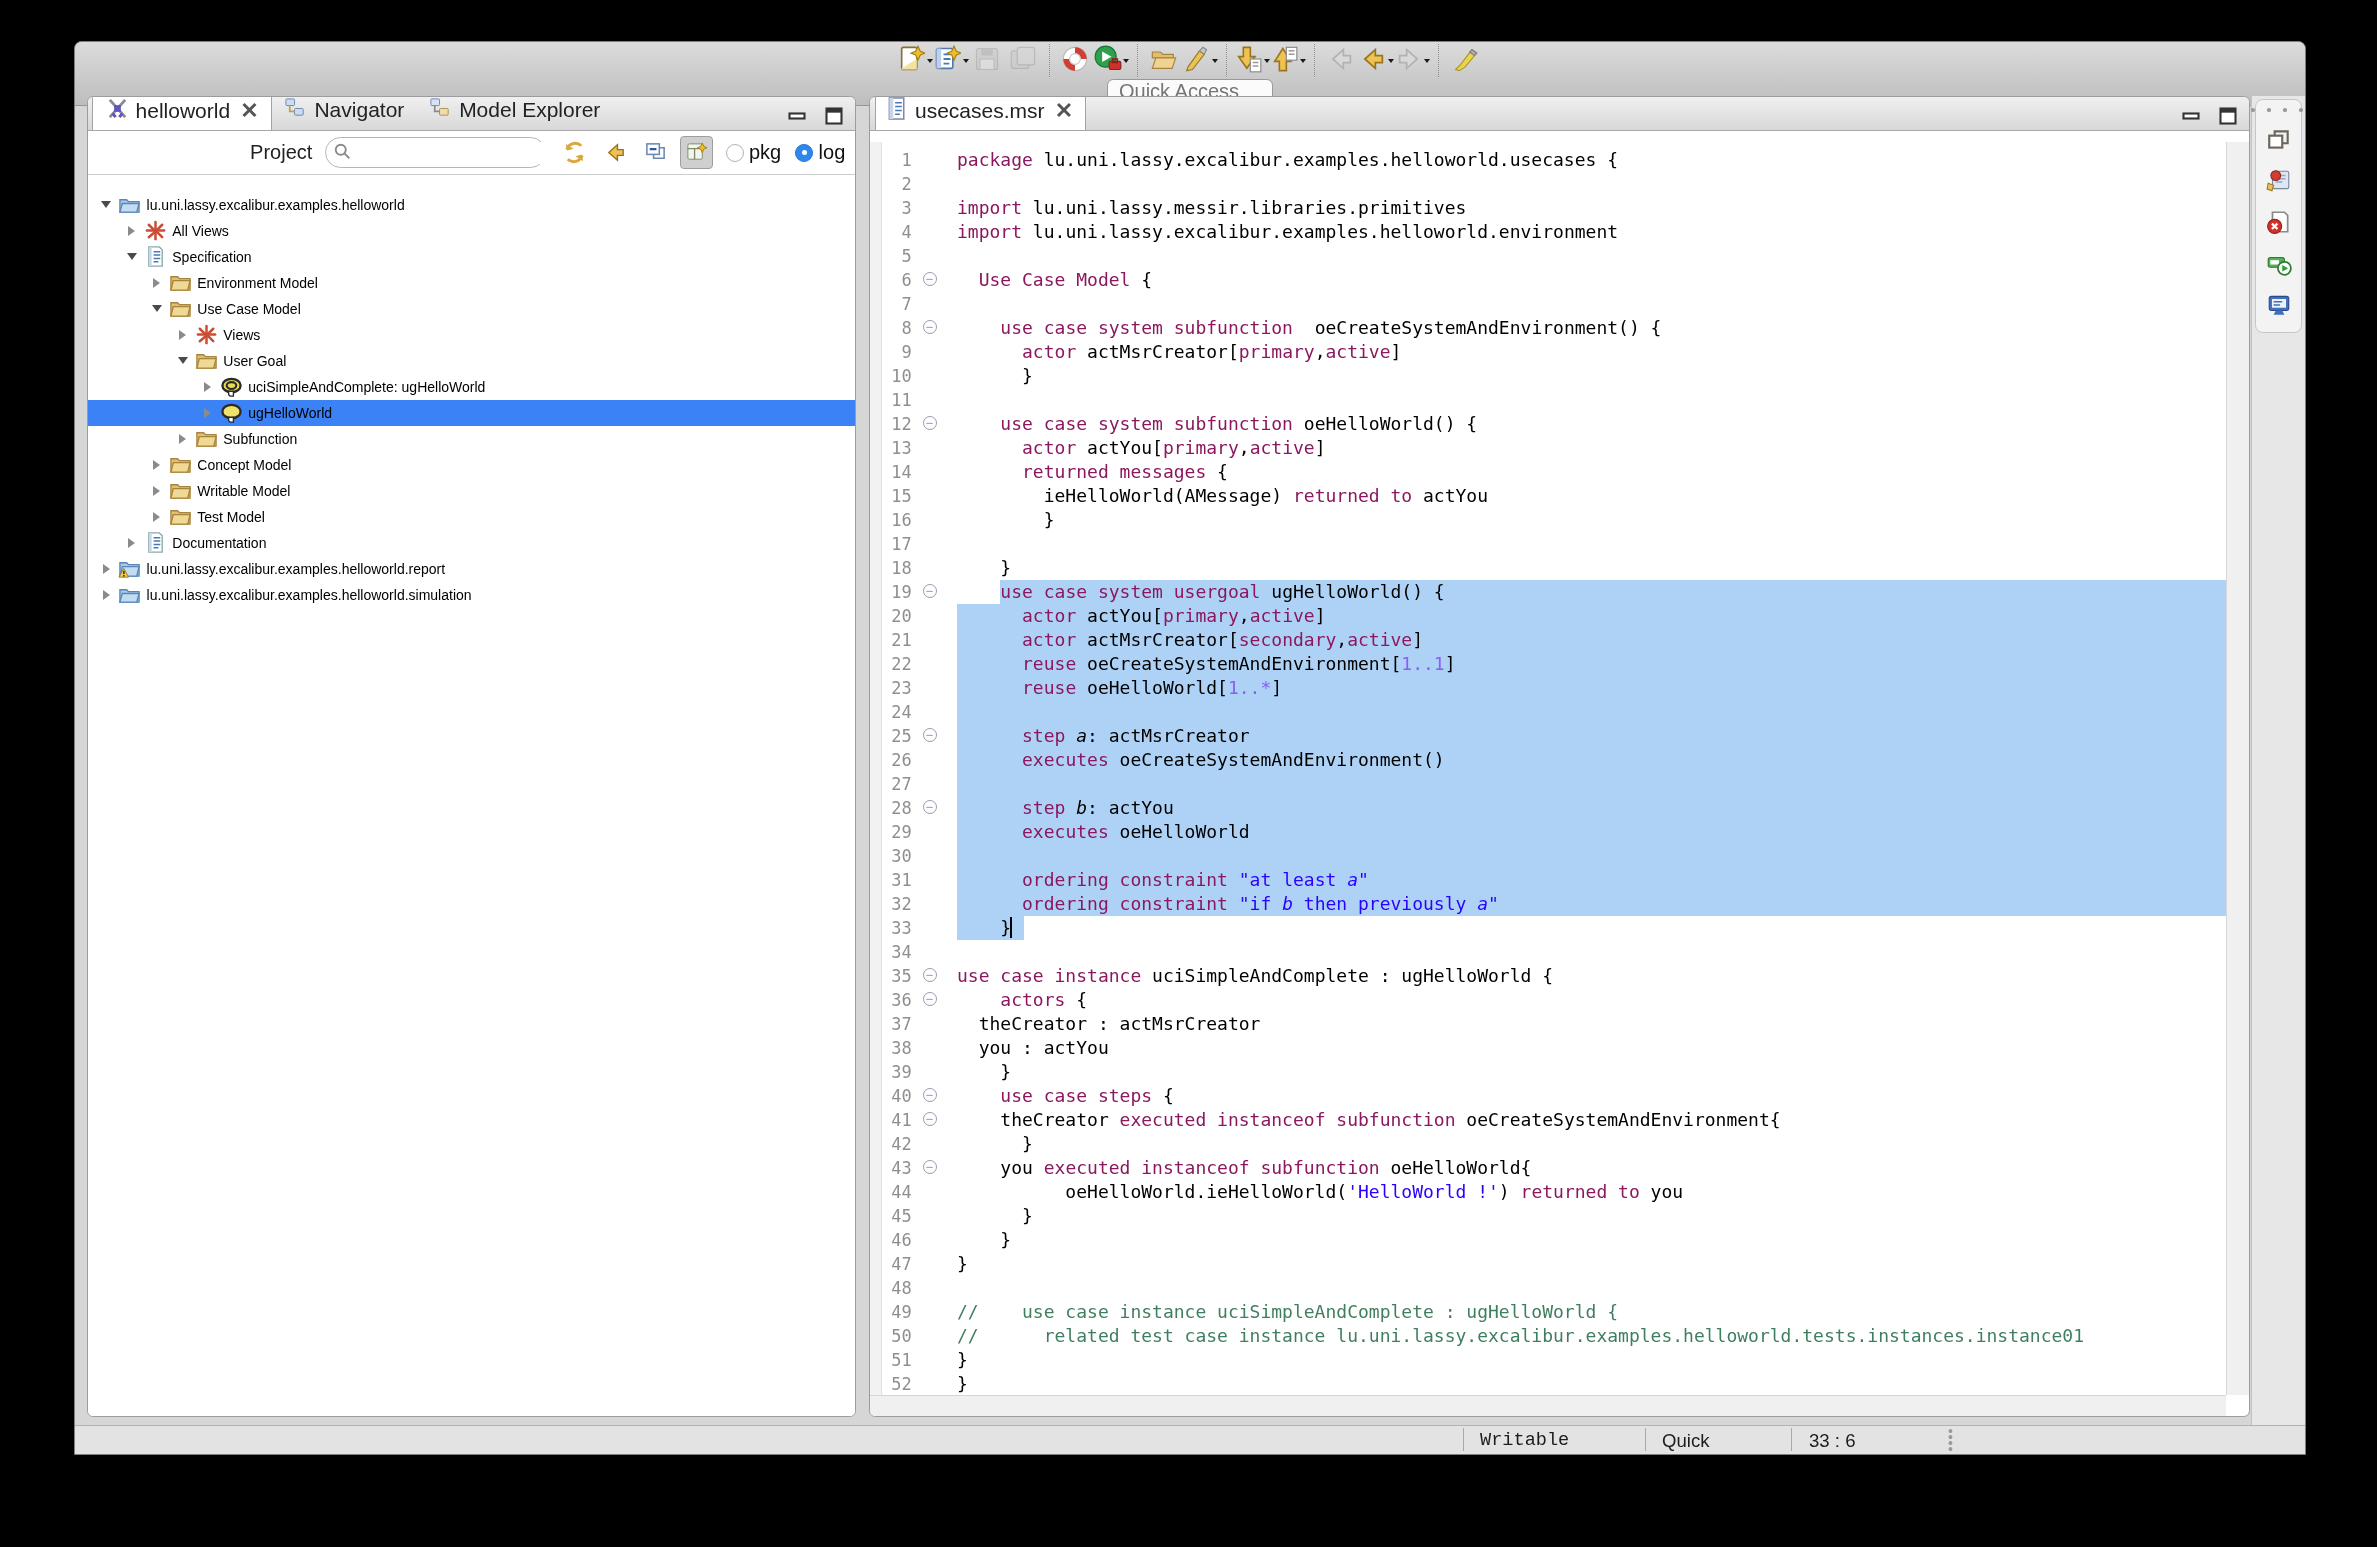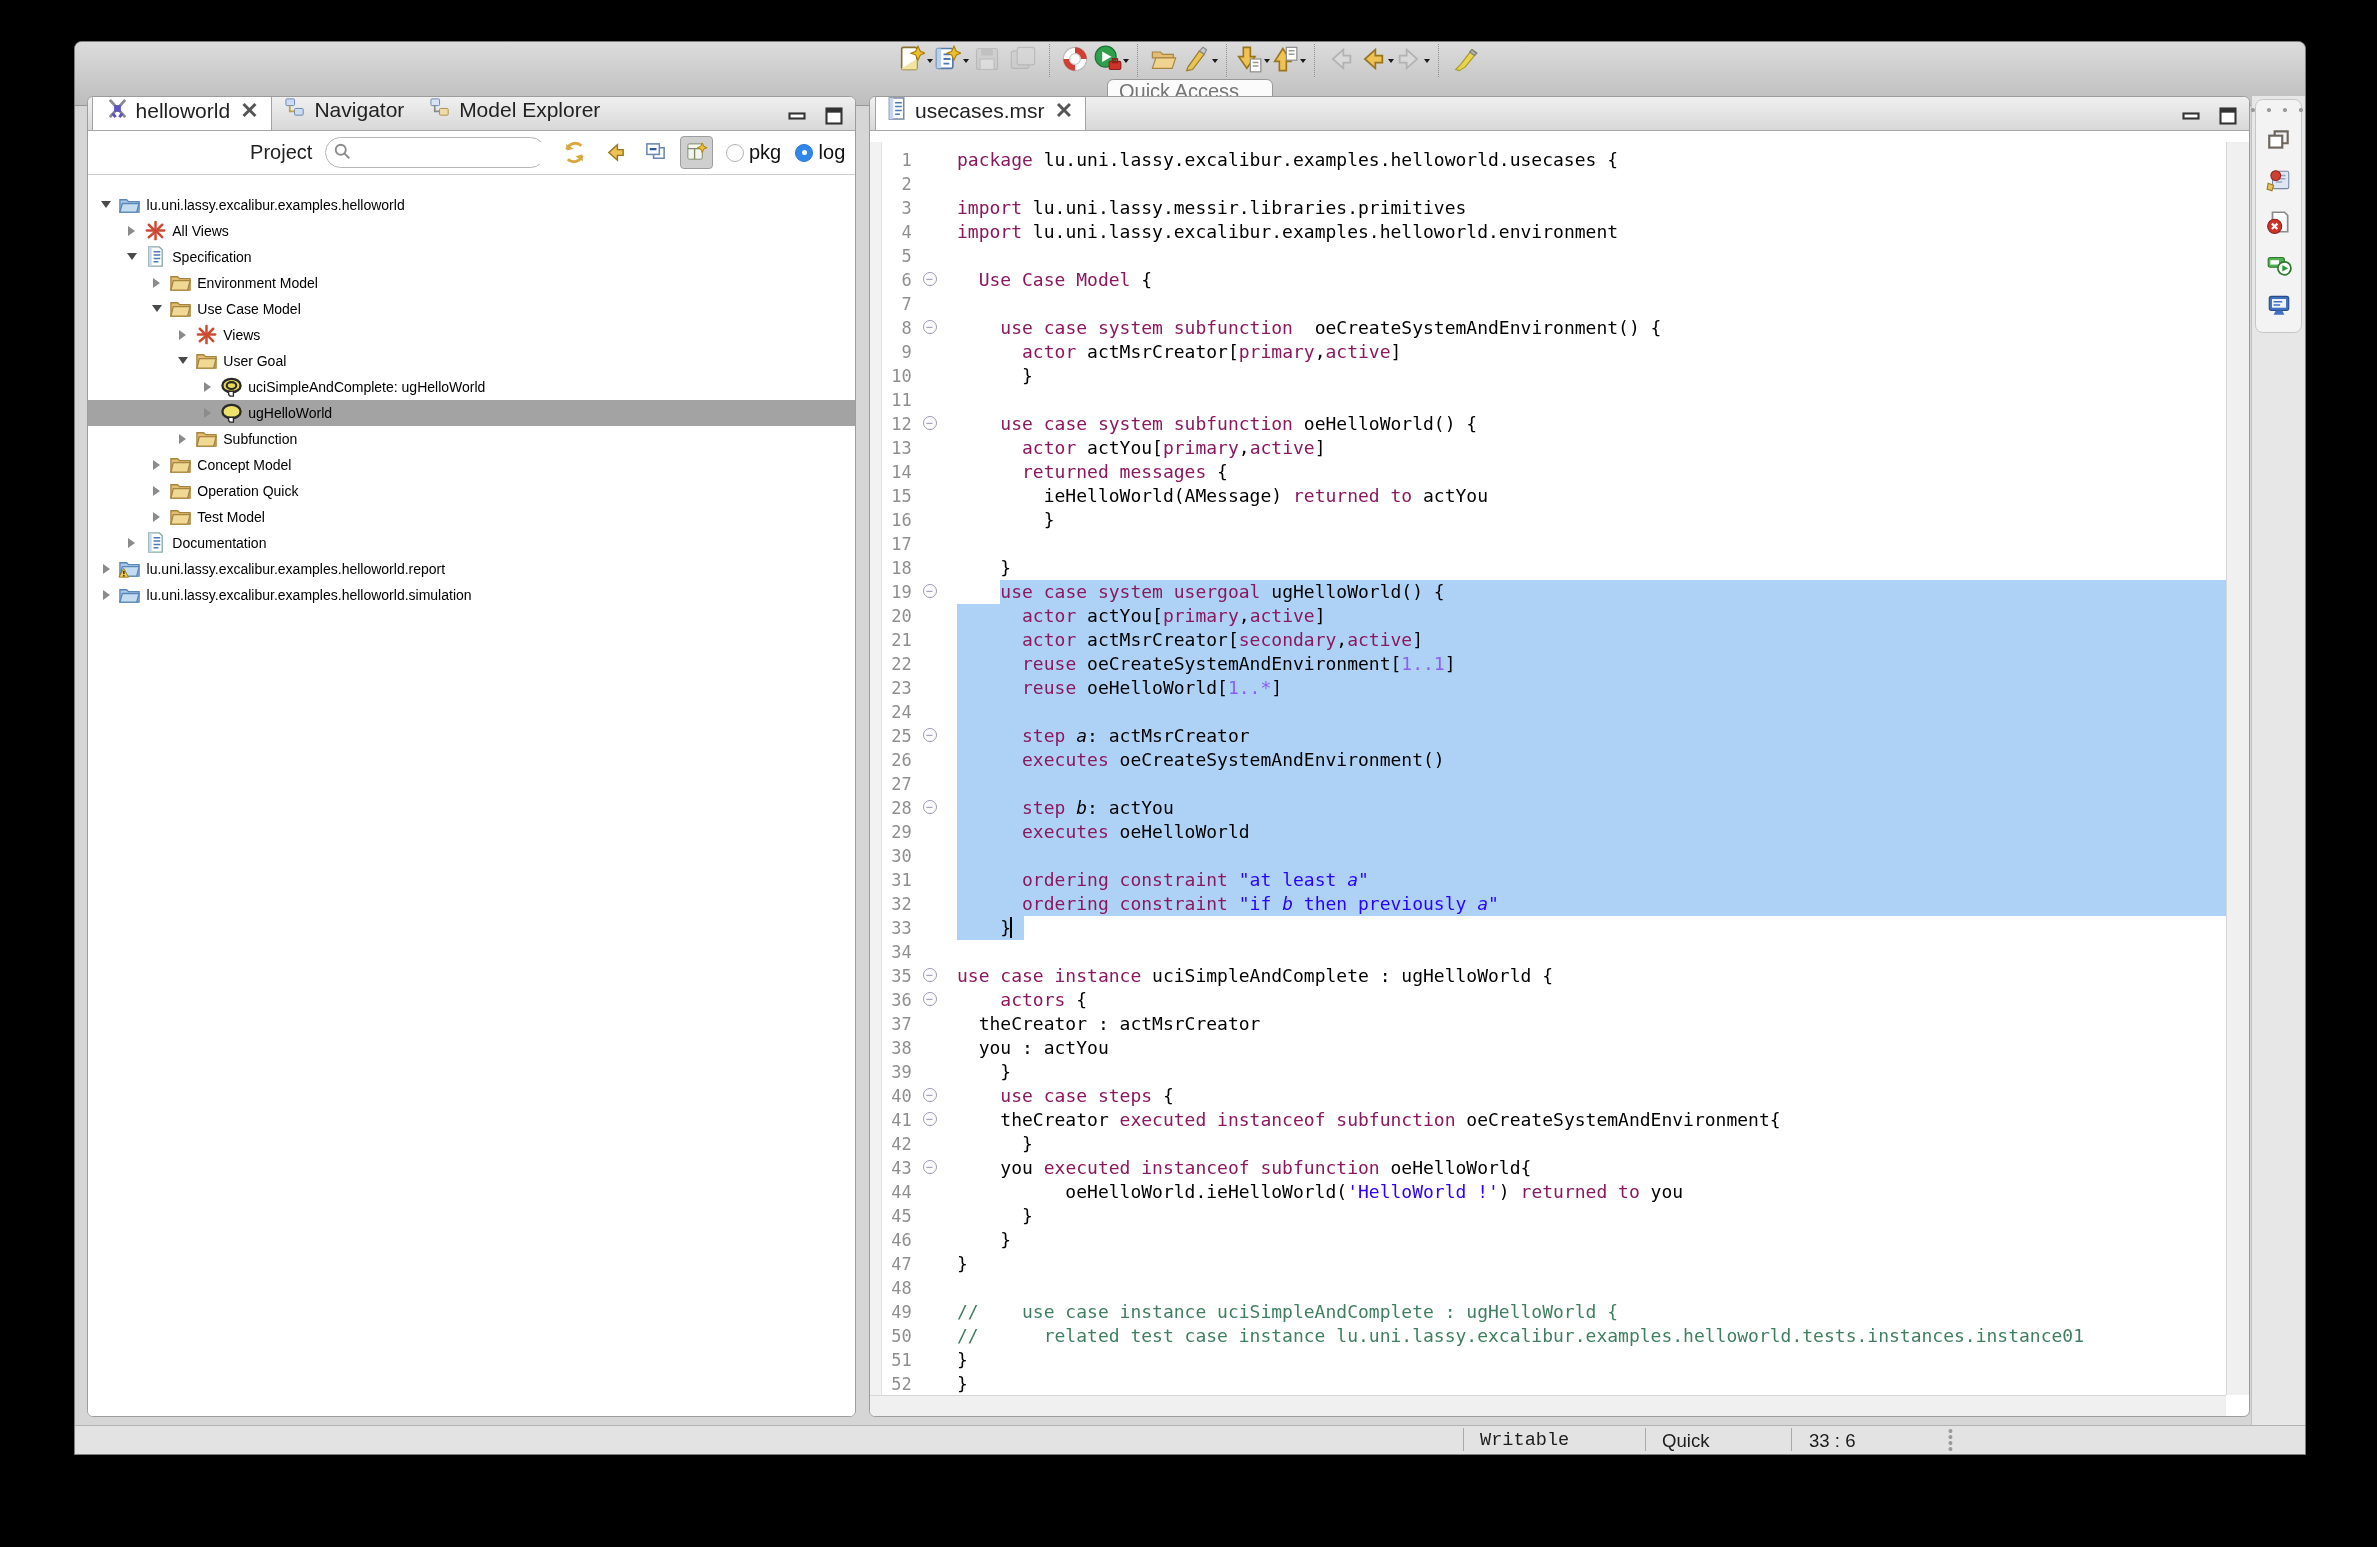--- a/index.html
+++ b/index.html
@@ -47,21 +47,21 @@
   .mini-btn { width:33px; height:33px; display:flex; align-items:center; justify-content:center; }
   .mini-btn.pressed { background:#cfcfcf; border:0.8px solid #9e9e9e; border-radius:3.9px; }
   .radio-wrap { display:flex; align-items:center; gap:5.4px; font-size:20px; color:#111; }
   .radio { width:18px; height:18px; border-radius:50%; border:1.5px solid #b3b3b3; background:#fff; position:relative; }
   .radio.on { background:#2F87EA; border-color:#2676d6; }
   .radio.on::after { content:""; position:absolute; left:5.4px; top:5.4px; width:5.4px; height:5.4px;
                      border-radius:50%; background:#fff; }
   
   .tree { position:absolute; top:90px; left:0; right:0; bottom:0; overflow:hidden; padding-top:4.6px; background:#fff; }
   .tree-row { height:26px; display:flex; align-items:center; font-size:14px; color:#000; white-space:nowrap; }
-  .tree-row.selected { background:#a3a3a3; }
+  .tree-row.selected { background:#3b82f6; }
   .exp { width:18.6px; display:inline-flex; justify-content:center; flex:none; }
   .exp i { display:block; width:0; height:0; }
   .exp.closed i { border-left:7.7px solid #8b8b8b; border-top:5.4px solid transparent; border-bottom:5.4px solid transparent; }
   .exp.open i { border-top:7.7px solid #4a4a4a; border-left:5.4px solid transparent; border-right:5.4px solid transparent; }
   .ticon { width:28px; display:inline-flex; justify-content:center; flex:none; margin-right:3.1px; }
   
   .code-wrap { position:absolute; top:45px; left:0; right:0; bottom:21px; background:#fff; overflow:hidden;
                padding:5.4px 23px 0 0; }
   .code-wrap::before { content:""; position:absolute; left:0; top:0; bottom:0; width:11px;
                        background:#f2f2f2; border-right:0.8px solid #e2e2e2; }
@@ -489,21 +489,21 @@
           <div class="tree-row" style="padding-left: 60px;">
             <span class="exp closed">
               <i></i>
             </span>
             <span class="ticon">
               <svg width="23" height="23" viewBox="0 0 24 24">
                 <path d="M2 6 h7 l2 2 h11 v12 H2 Z" fill="#e2bd72" stroke="#a8853e" stroke-width="1.4"></path>
                 <path d="M2 20 L4.5 10 H22 L19.5 20 Z" fill="#f0d994" stroke="#a8853e" stroke-width="1.4"></path>
               </svg>
             </span>
-            <span>Operation Quick</span>
+            <span>Writable Model</span>
           </div>
           <div class="tree-row" style="padding-left: 60px;">
             <span class="exp closed">
               <i></i>
             </span>
             <span class="ticon">
               <svg width="23" height="23" viewBox="0 0 24 24">
                 <path d="M2 6 h7 l2 2 h11 v12 H2 Z" fill="#e2bd72" stroke="#a8853e" stroke-width="1.4"></path>
                 <path d="M2 20 L4.5 10 H22 L19.5 20 Z" fill="#f0d994" stroke="#a8853e" stroke-width="1.4"></path>
               </svg>

